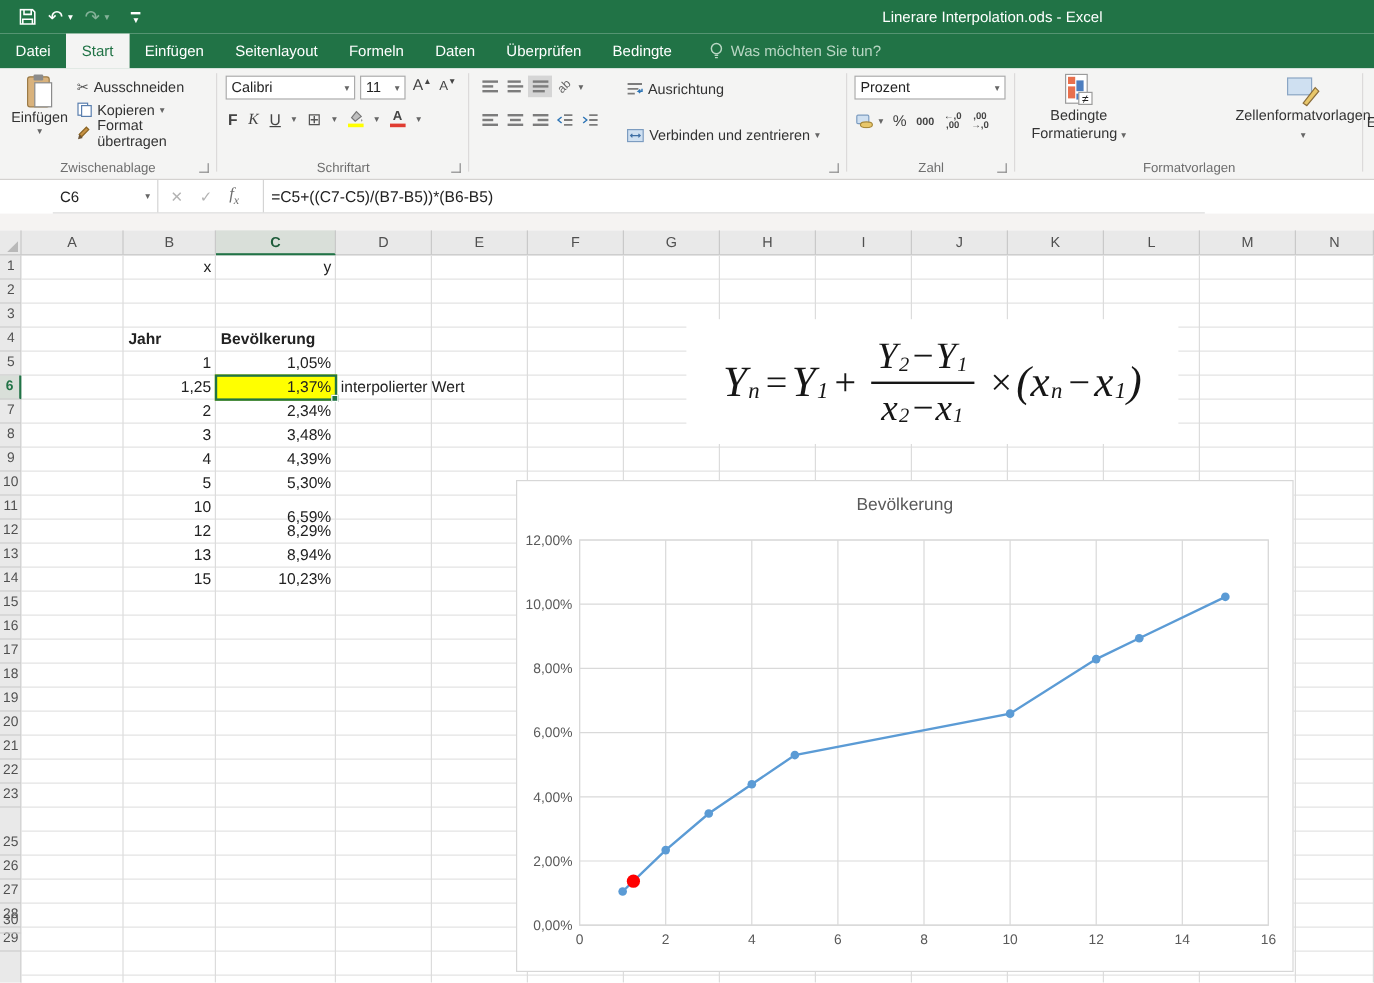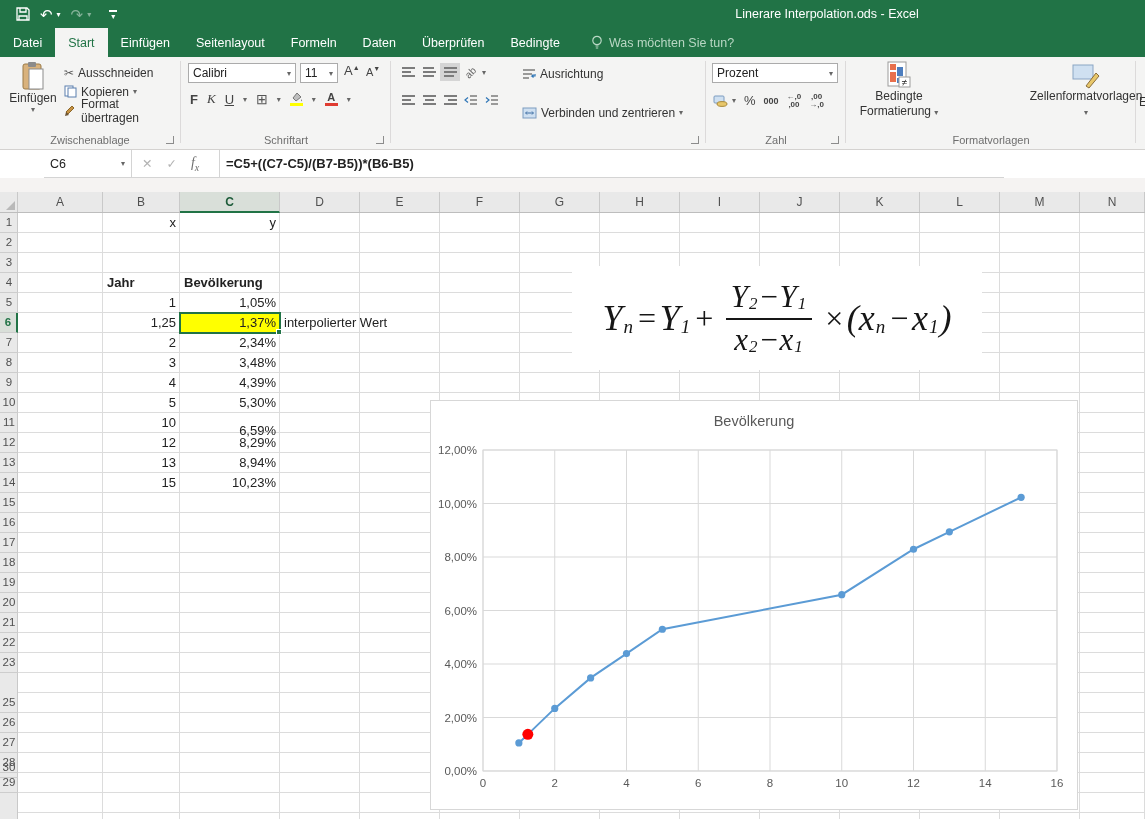--- a/index.html
+++ b/index.html
@@ -40,21 +40,21 @@
   .colorbar { display:inline-flex; flex-direction:column; align-items:center; line-height:11px; }
   .colorbar .bar { width:13px; height:3px; margin-top:1px; }
   .stylebtn { position:absolute; top:4px; display:flex; flex-direction:column; align-items:center; font-size:12px; color:#333; text-align:center; line-height:15px; }
   .decimal { display:inline-flex; flex-direction:column; align-items:center; font-size:8px; line-height:8px; color:#444; font-weight:bold; }
 
   
   .fbar { position:absolute; left:0; top:150px; width:960px; height:28px; background:#fff; border-bottom:1px solid #d4d4d4; display:flex; align-items:stretch; font-size:12.5px;margin-left:44px; }
   .namebox { width:88px; border-right:1px solid #d4d4d4; display:flex; align-items:center; justify-content:space-between; padding:0 6px; }
   .fbtns { width:88px; border-right:1px solid #d4d4d4; display:flex; align-items:center; gap:14px; padding-left:10px; color:#b3b3b3; }
   .fx { font-family:"Liberation Serif", serif; font-style:italic; color:#6f6f6f; font-size:14px; }
-  .fformula { flex:1; display:flex; align-items:center; padding-left:6px; font-size:13px; color:#222;font-weight:bold; }
+  .fformula { flex:1; display:flex; align-items:center; padding-left:6px; font-size:13px; color:#222; }
   .gapstrip { position:absolute; left:0; top:178px; width:1145px; height:14px; background:#f5f3f2; }
 
   
   .colhdrs { position:absolute; left:0; top:192px; width:1145px; height:21px; background:#e9e9e9; border-bottom:1px solid #bdbdbd; }
   .colhdr { position:absolute; top:0; height:20px; text-align:center; font-size:12px; color:#505050; border-right:1px solid #c9c9c9; line-height:20px; }
   .colhdr.sel { background:#d9dfd9; border-bottom:2px solid #217346; color:#1e5c3a; font-weight:bold; height:21px; }
   .corner { position:absolute; left:0; top:0; width:18px; height:20px; border-right:1px solid #c9c9c9; }
   .corner:after { content:""; position:absolute; right:2px; bottom:2px; border-left:9px solid transparent; border-bottom:9px solid #b9b9b9; }
   .rowhdrs { position:absolute; left:0; top:213px; width:18px; height:606px; background:#e9e9e9; border-right:1px solid #c9c9c9; }
   .rowhdr { position:absolute; left:0; width:18px; height:20px; font-size:11.5px; color:#505050; text-align:center; line-height:19px; border-bottom:1px solid #cdcdcd; }

